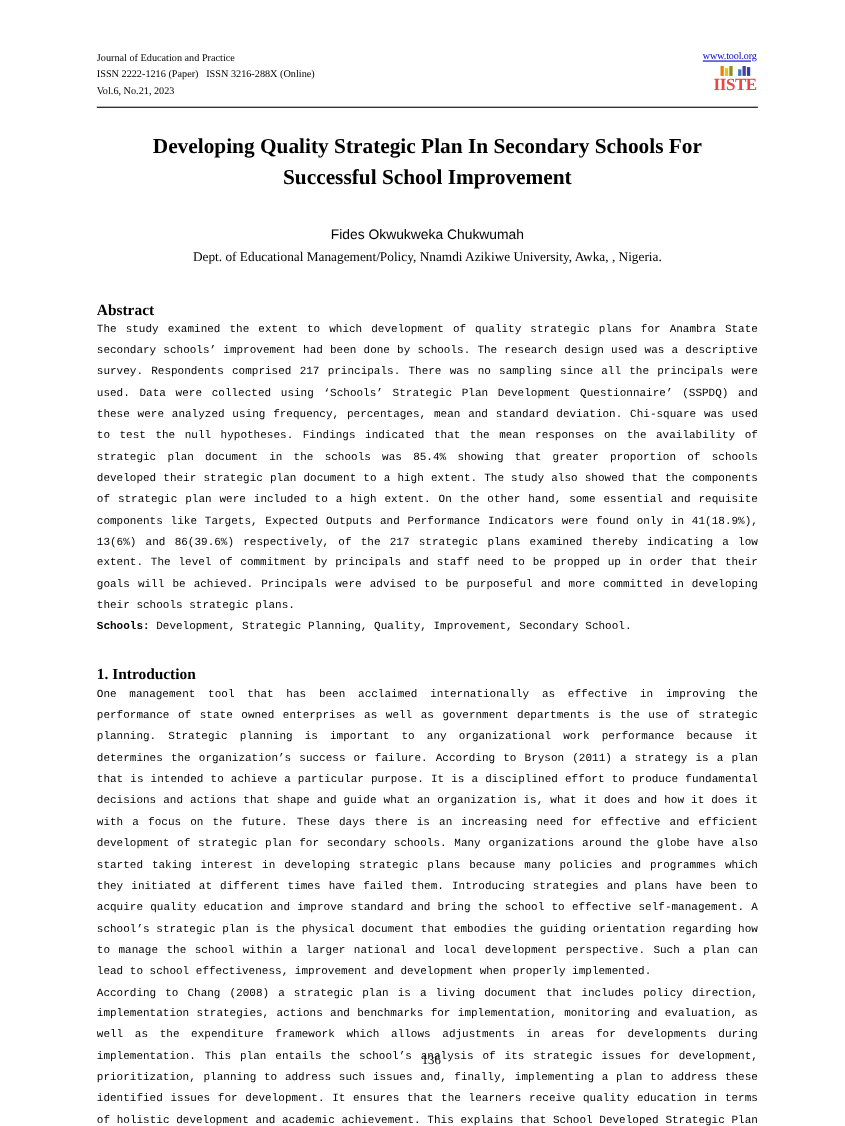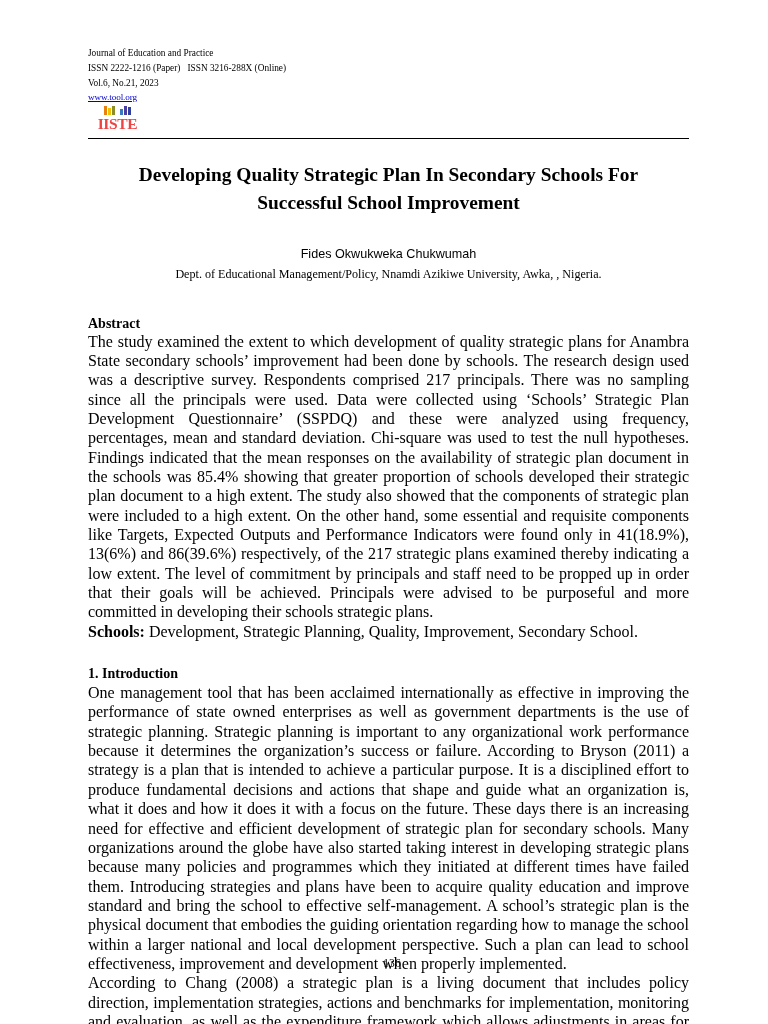--- a/index.html
+++ b/index.html
@@ -22,21 +22,20 @@
     box-sizing: border-box;
     padding: 46px 79px 0 88px;
     position: relative;
   }
 
   
   .masthead {
     display: flex;
     justify-content: space-between;
     align-items: flex-start;
-    flex-direction: column;
   }
   .masthead-left {
     font-family: "Liberation Serif", serif;
     font-size: 9.3px;
     line-height: 15.2px;
     color: #000;
   }
   .masthead-left div { white-space: nowrap; }
   .issn-gap { display: inline-block; width: 7px; }
 
@@ -122,22 +121,22 @@
   .section-head {
     font-family: "Liberation Serif", serif;
     font-weight: bold;
     font-size: 14px;
     margin: 0;
     line-height: 17px;
   }
   #abstract-heading { margin-top: 33px; }
 
   p.para {
-    font-family: Liberation Serif, serif;
-    font-size: 16px;
+    font-family: Liberation Mono, monospace;
+    font-size: 10px;
     line-height: 19.35px;
     text-align: justify;
     text-justify: inter-word;
     margin: 0;
     hyphens: none;
   }
 
   .keywords { margin-top: 0; }
   .keywords b { font-weight: bold; }
 

